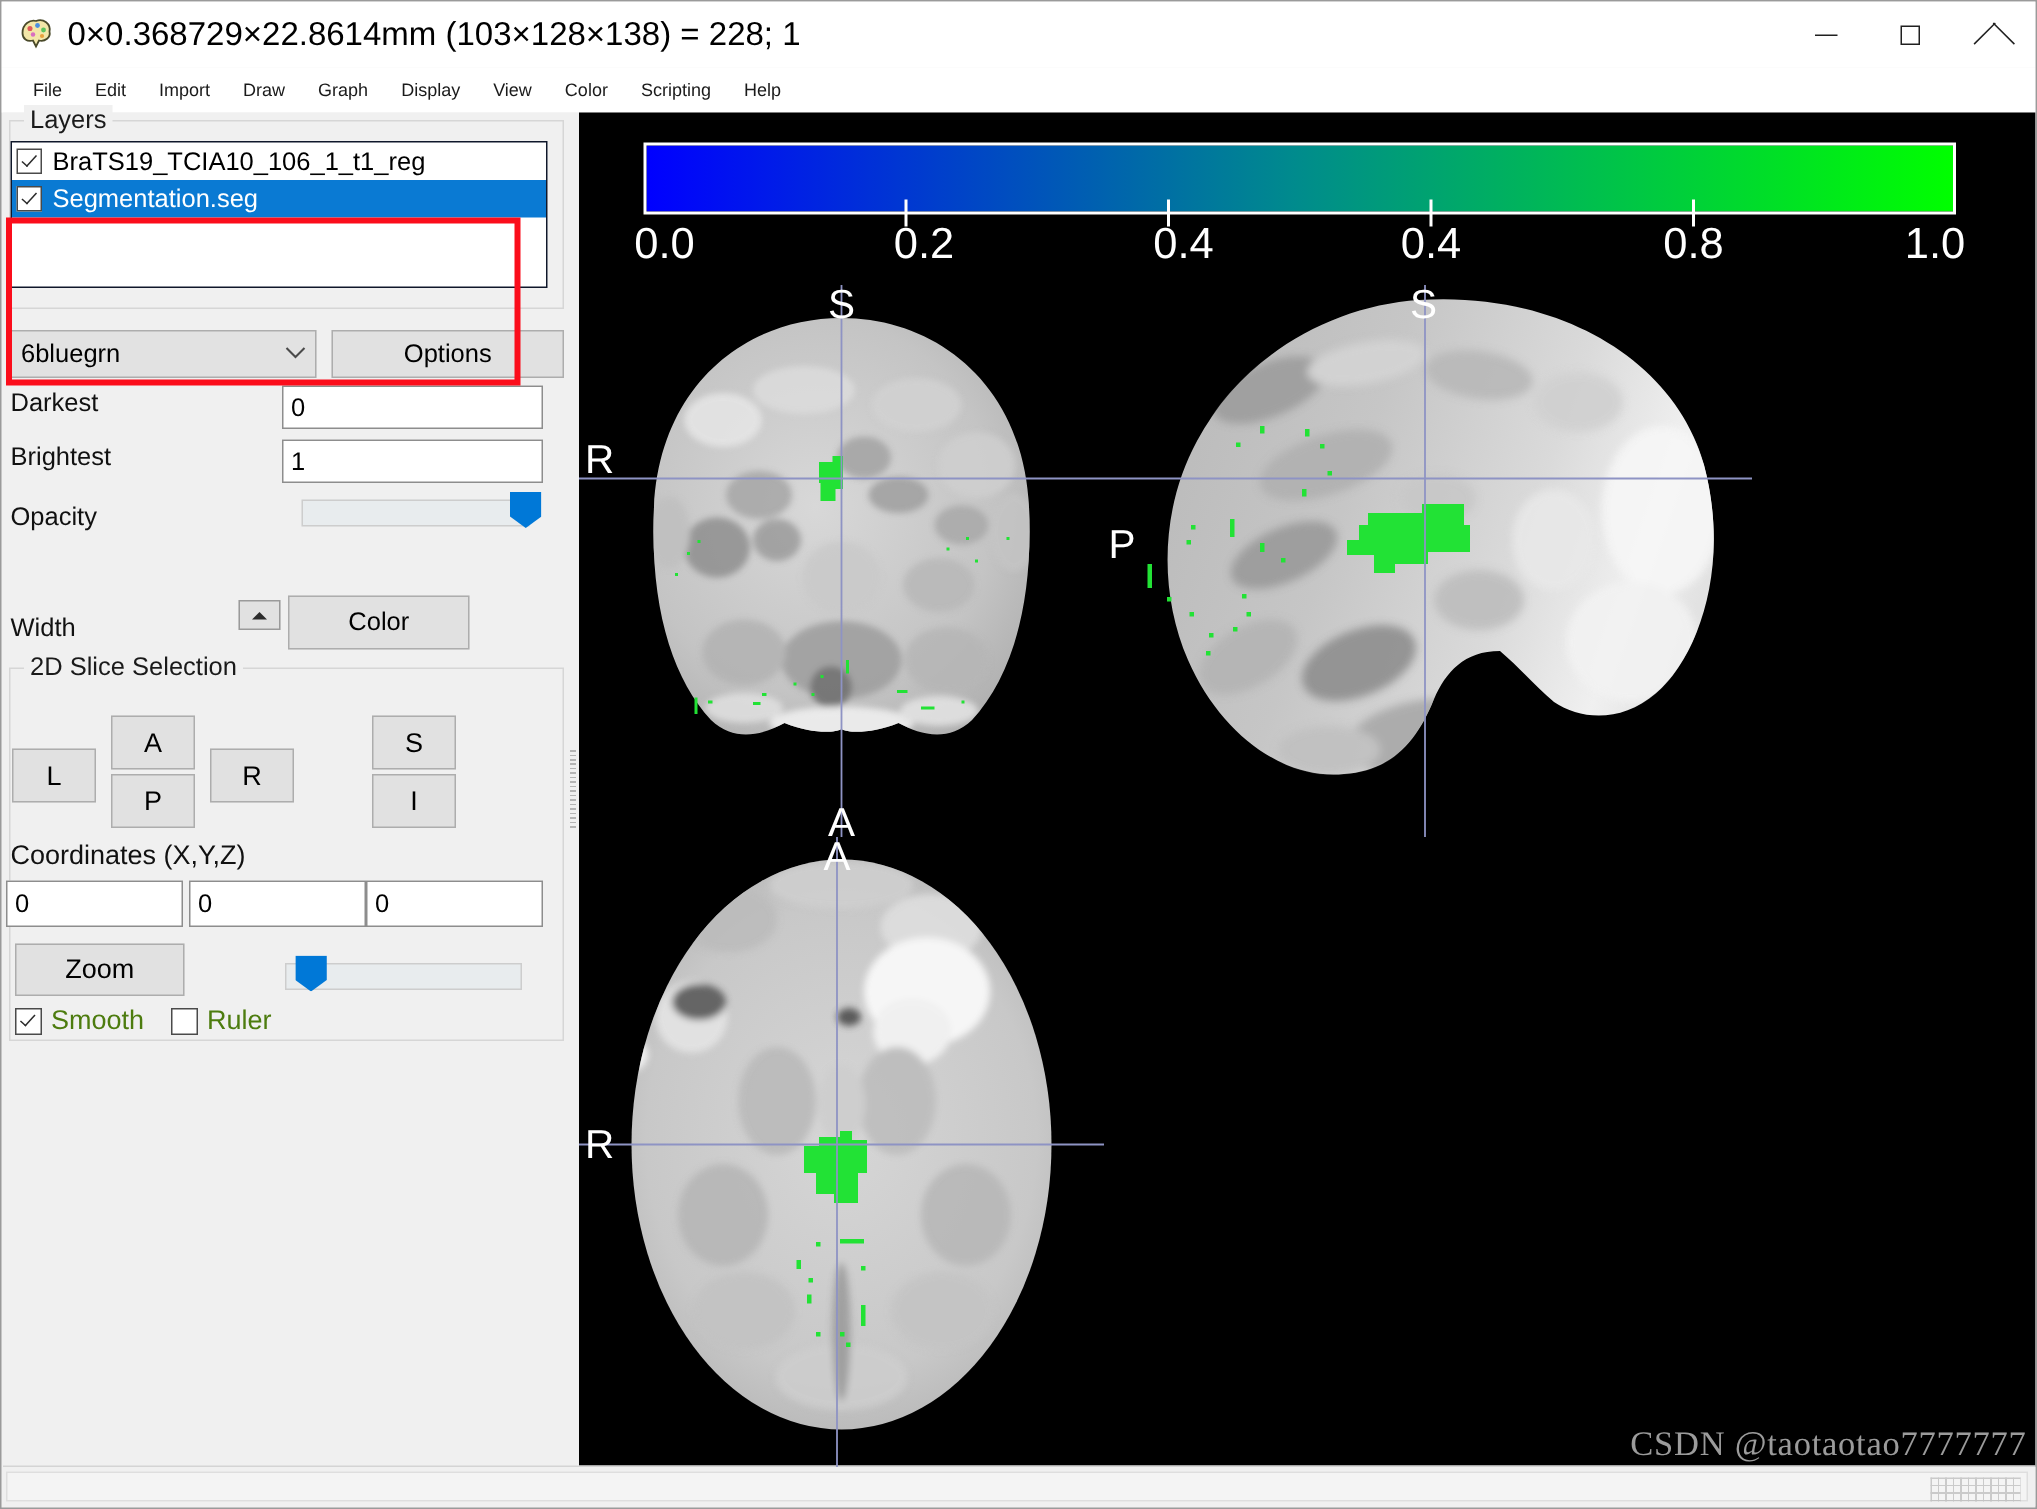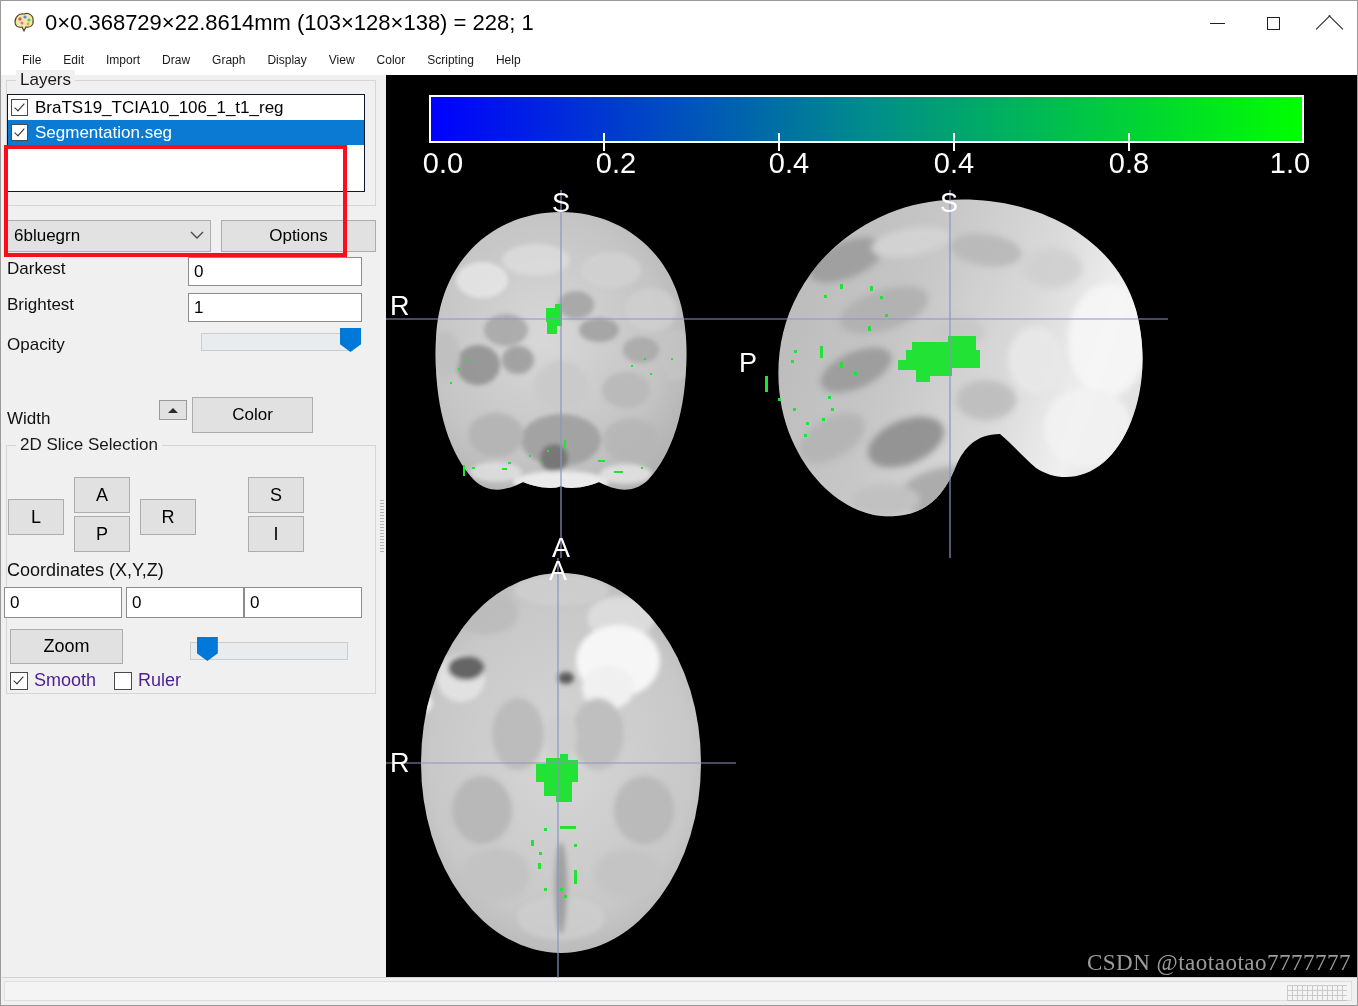--- a/index.html
+++ b/index.html
@@ -176,21 +176,21 @@
   #lbl-coords { left: 5px; top: 485px; font-size: 18px; }
   #in-x { left: 2px; top: 512px; width: 118px; height: 31px; }
   #in-y { left: 124px; top: 512px; width: 118px; height: 31px; }
   #in-z { left: 242px; top: 512px; width: 118px; height: 31px; }
   #zoom-btn { position: absolute; left: 8px; top: 554px; width: 113px; height: 35px; font-size: 18px; }
   #zoom-track { left: 188px; top: 567px; width: 158px; height: 18px; }
   #zoom-thumb { left: 196px; top: 562px; }
 
   .cbrow {
     position: absolute; display: flex; align-items: center;
-    font-size: 18px; color: #4c1d95; cursor: default;
+    font-size: 18px; color: #4d7c0f; cursor: default;
   }
   #cb-smooth { left: 8px; top: 595px; }
   #cb-ruler  { left: 112px; top: 595px; }
   .cbrow .chk { width: 18px; height: 18px; margin-right: 6px; }
 
   
   .splitter {
     position: absolute; left: 377px; top: 74px; width: 8px; height: 903px;
     background: #f0f0f0;
     display: flex; align-items: center; justify-content: center;

